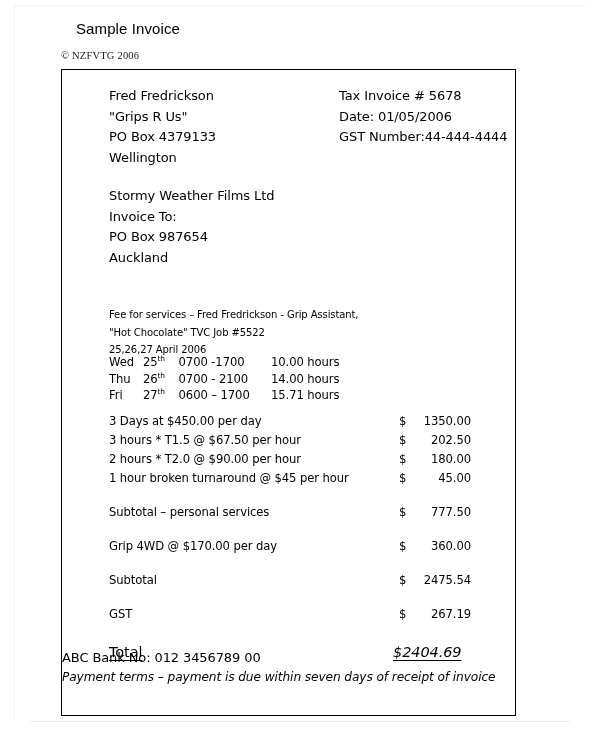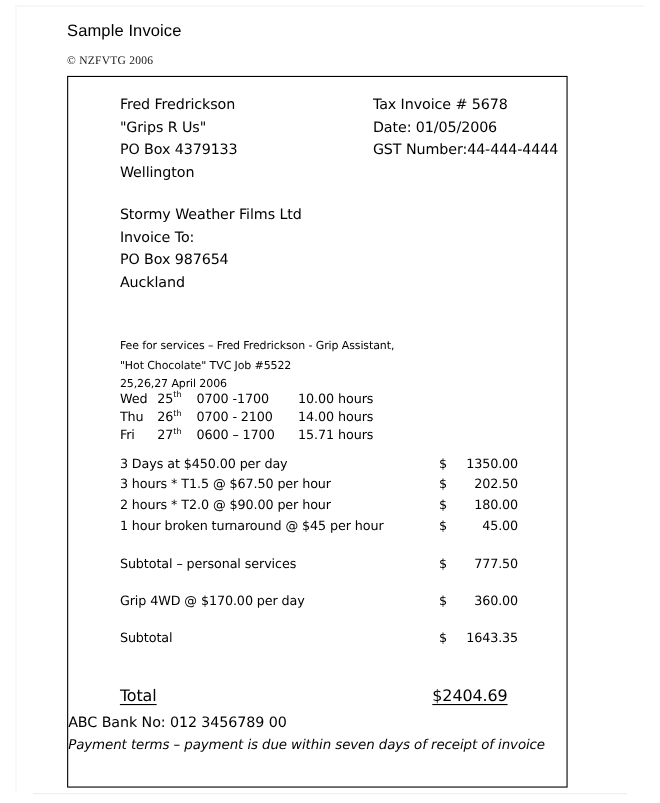--- a/index.html
+++ b/index.html
@@ -40,21 +40,21 @@
   }
   .page-rule-left {
     position: absolute;
     left: 14px; top: 5px;
     width: 1px; height: 716px;
     background: #f4f4f4;
   }
 
   .doc-title {
     position: absolute;
-    left: 61px; top: 20px;
+    left: 76px; top: 20px;
     font-family: "Liberation Sans", sans-serif;
     font-size: 15px;
     font-weight: 400;
     letter-spacing: 0.1px;
     color: #000;
     text-align: right;
   }
 
   .copyright {
     position: absolute;
@@ -152,21 +152,21 @@
 
   .total-row td {
     font-size: 14.5px;
     padding-top: 4px !important;
   }
   .total-row .u {
     text-decoration: underline;
     text-underline-offset: 3px;
     text-align: center;
   }
-  .total-row .amt { padding-left: 6px !important; }
+  .total-row .amt { padding-left: 6px !important; font-style: italic; }
   .total-row .amt .u { display: inline-block; }
 
   .footer {
     position: absolute;
     left: 0;
     top: 578px;
     width: 100%;
     text-align: left;
   }
   .footer .bank {
@@ -289,28 +289,32 @@
           <td class="amt"><span class="amt-inner"><span class="amt-sym">$</span><span class="amt-num">360.00</span></span></td>
         </tr>
 
         <tr class="gap-lg">
             <td></td>
             <td></td>
           </tr>
 
         <tr class="r">
           <td class="desc">Subtotal</td>
-          <td class="amt"><span class="amt-inner"><span class="amt-sym">$</span><span class="amt-num">1643.35</span></span></td>
-        </tr>
-
-        <tr class="gap-lg">
-            <td></td>
-            <td></td>
-          </tr>
-
+          <td class="amt"><span class="amt-inner"><span class="amt-sym">$</span><span class="amt-num">2475.54</span></span></td>
+        </tr>
+
+        <tr class="gap-lg">
+            <td></td>
+            <td></td>
+          </tr>
+
+        <tr class="r">
+          <td class="desc">GST</td>
+          <td class="amt"><span class="amt-inner"><span class="amt-sym">$</span><span class="amt-num">267.19</span></span></td>
+        </tr>
 
         <tr class="gap-lg">
             <td></td>
             <td></td>
           </tr>
 
         <tr class="r total-row">
           <td class="desc"><span class="u">Total</span></td>
           <td class="amt"><span class="u">$2404.69</span></td>
         </tr>

